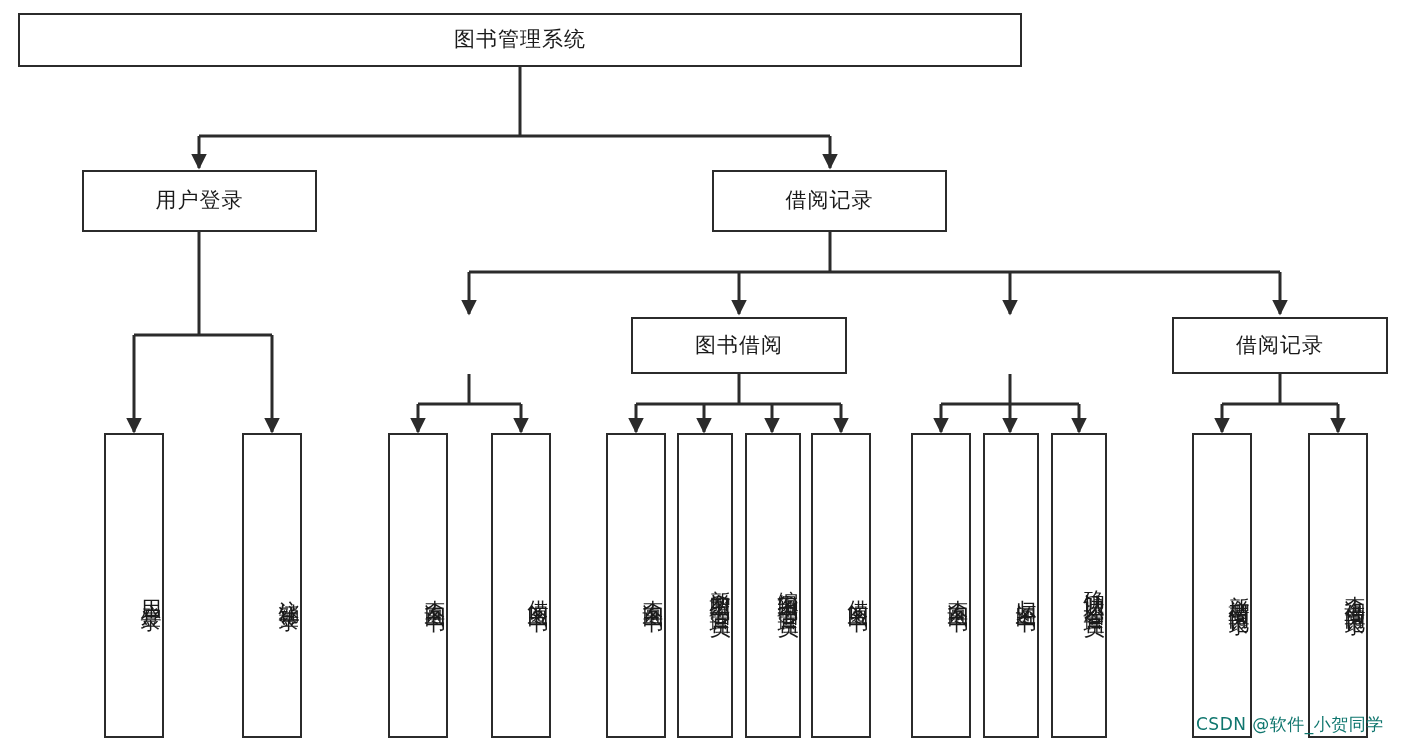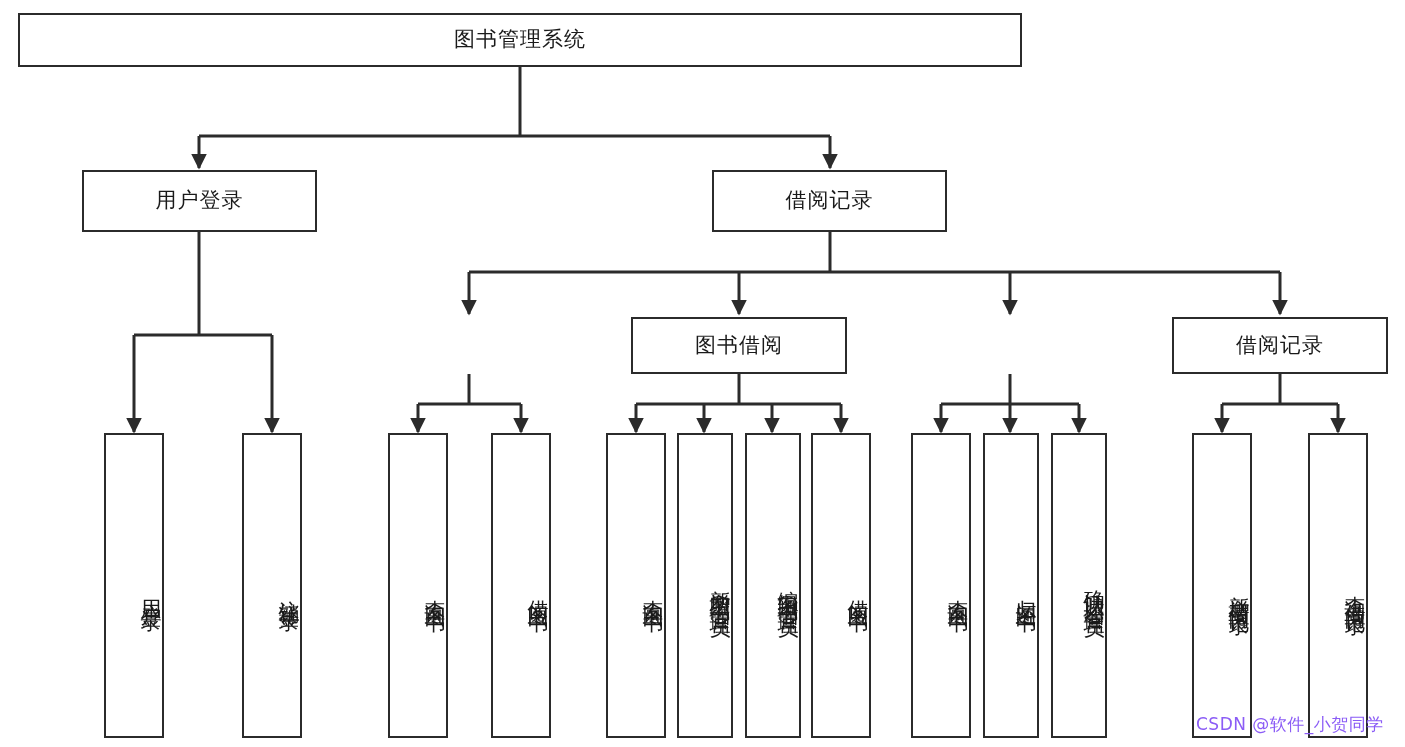--- a/index.html
+++ b/index.html
@@ -55,21 +55,21 @@
     justify-content: center;
   }
   .node.vert .vlabel {
     writing-mode: vertical-rl;
     text-orientation: upright;
     display: block;
   }
   .watermark {
     position: absolute;
     font-size: 17px;
-    color: #8b5cf6;
+    color: #0f766e;
     letter-spacing: 0.5px;
     white-space: nowrap;
     user-select: none;
   }
 </style>
 </head>
 <body>
 
 <div id="canvas">
 

